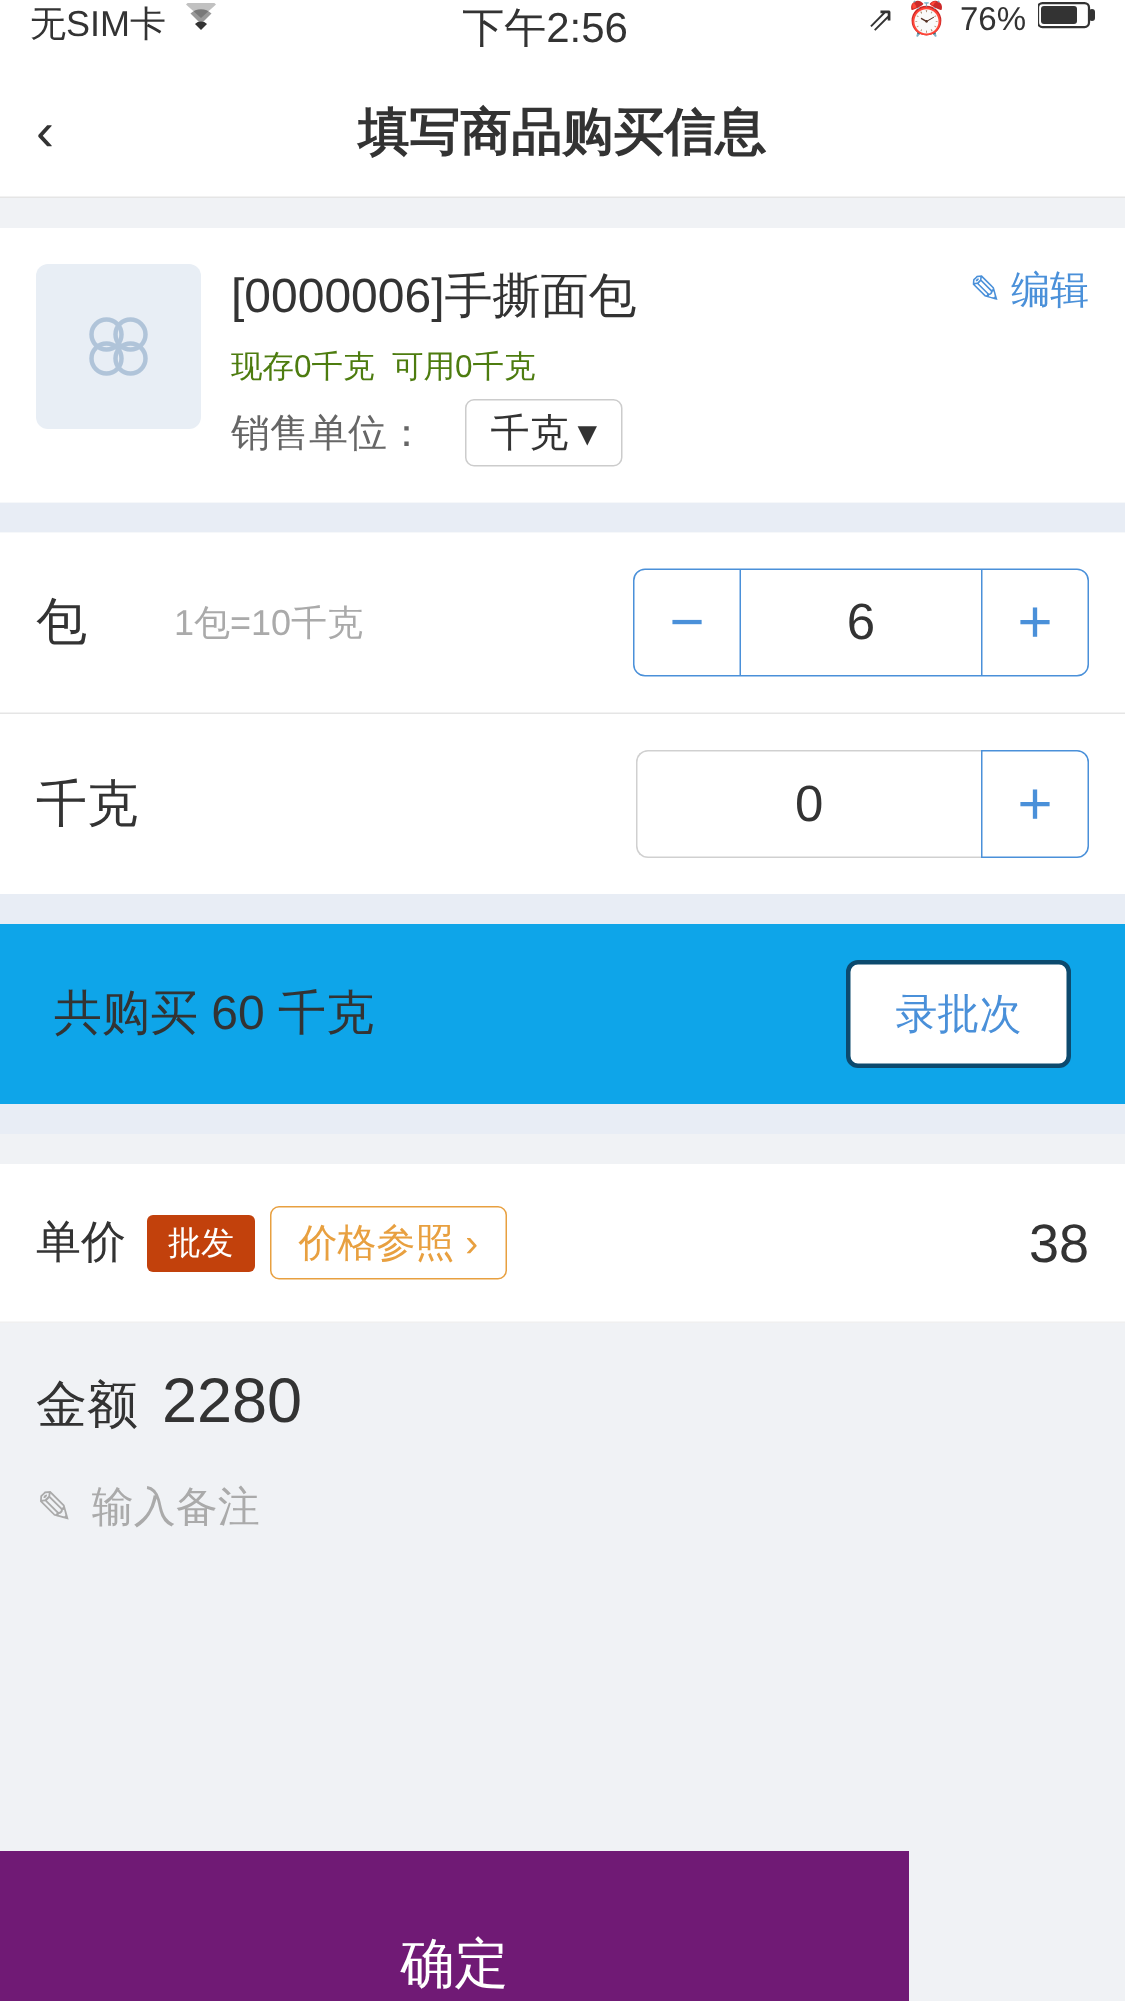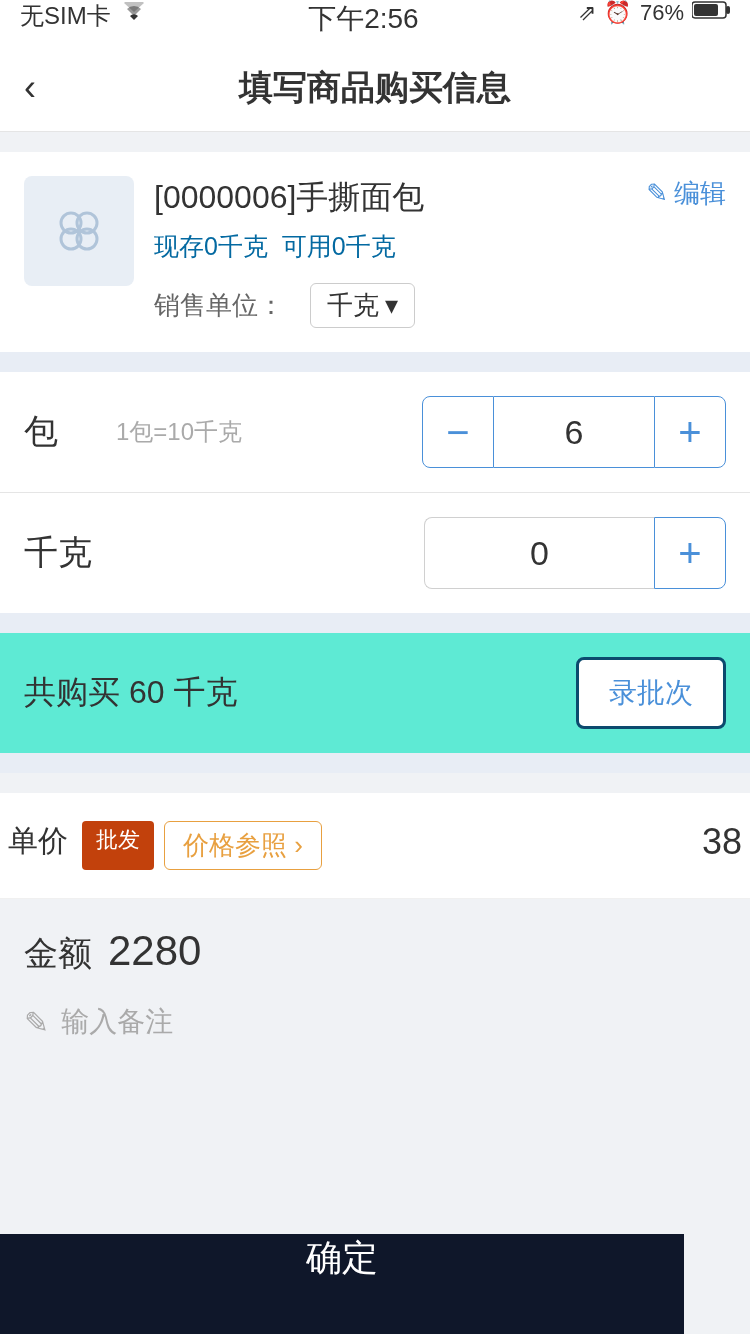--- a/index.html
+++ b/index.html
@@ -70,21 +70,21 @@
       justify-content: center;
       flex-shrink: 0;
     }
     .product-thumb svg {
       width: 60px;
       height: 60px;
       opacity: 0.5;
     }
     .product-info { flex: 1; }
     .product-name { font-size: 32px; color: #333; font-weight: 500; margin-bottom: 10px; }
-    .product-stock { font-size: 25px; color: #0369a1; margin-bottom: 20px; }
+    .product-stock { font-size: 21px; color: #4d7c0f; margin-bottom: 8px; }
     .product-unit-row { display: flex; align-items: center; gap: 26px; font-size: 26px; color: #666; }
     .unit-select {
       border: 1px solid #ccc;
       border-radius: 6px;
       padding: 4px 16px;
       font-size: 26px;
       color: #333;
       background: #fff;
       display: flex;
       align-items: center;
@@ -196,25 +196,25 @@
       font-size: 40px;
       display: flex;
       align-items: center;
       justify-content: center;
       border-radius: 0 8px 8px 0;
       cursor: pointer;
     }
 
     
     .total-row {
-      background: #5eead4;
+      background: #0ea5e9;
       display: flex;
       align-items: center;
       justify-content: space-between;
-      padding: 24px 24px;
+      padding: 24px 36px;
       gap: 12px;
     }
     .total-text {
       font-size: 32px;
       color: #333;
     }
     .batch-btn {
       border: 3px solid #0c4a6e;
       color: #4a90d9;
       background: #fff;
@@ -224,21 +224,22 @@
       cursor: pointer;
     }
 
     
     .price-section {
       background: #fff;
       margin-top: 20px;
     }
     .price-row {
       display: flex;
-      padding: 28px 8px;
+      align-items: center;
+      padding: 28px 24px;
       border-bottom: 1px solid #f0f0f0;
     }
     .price-label {
       font-size: 30px;
       color: #333;
       margin-right: 14px;
     }
     .price-tag {
       background: #c2410c;
       color: #fff;
@@ -304,25 +305,25 @@
     
     .bottom-space {
       height: 300px;
       background: #f0f2f5;
     }
 
     
     .confirm-bar {
       position: fixed;
       bottom: 0;
-      width: 684px;
+      width: 606px;
       height: 100px;
-      background: #0f172a;
-      display: flex;
-      align-items: flex-start;
+      background: #701a75;
+      display: flex;
+      align-items: flex-end;
       justify-content: center;
       cursor: pointer;
     }
     .confirm-btn-text {
       font-size: 36px;
       color: #fff;
       font-weight: 500;
     }
   </style>
 </head>

